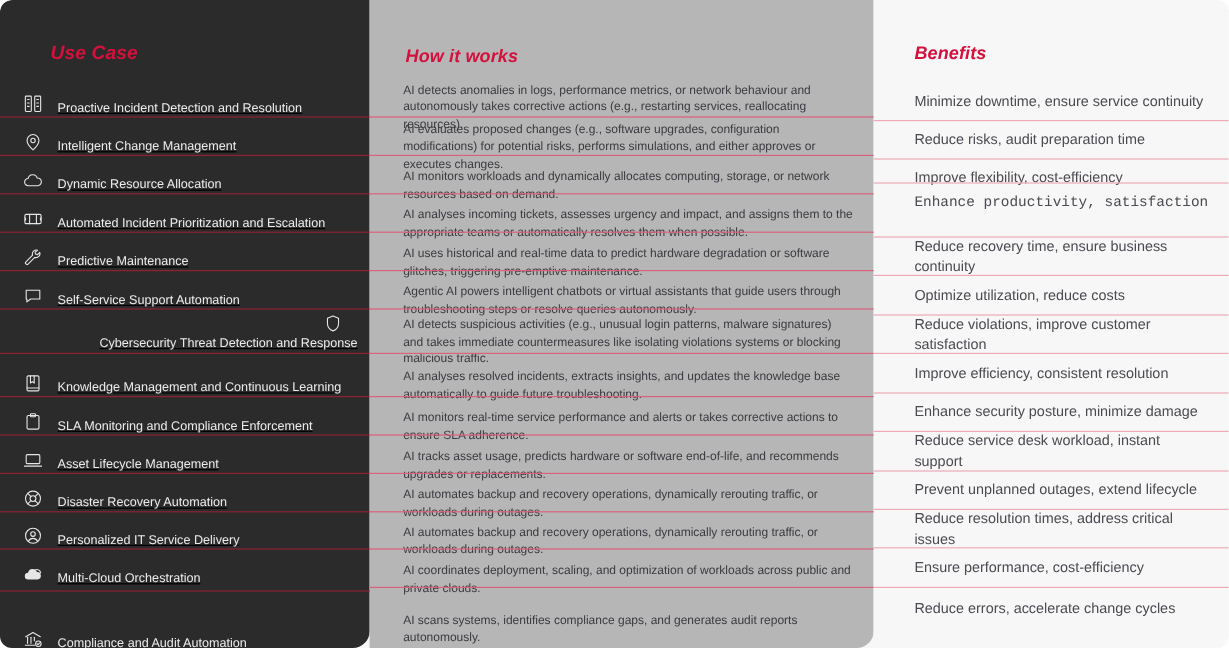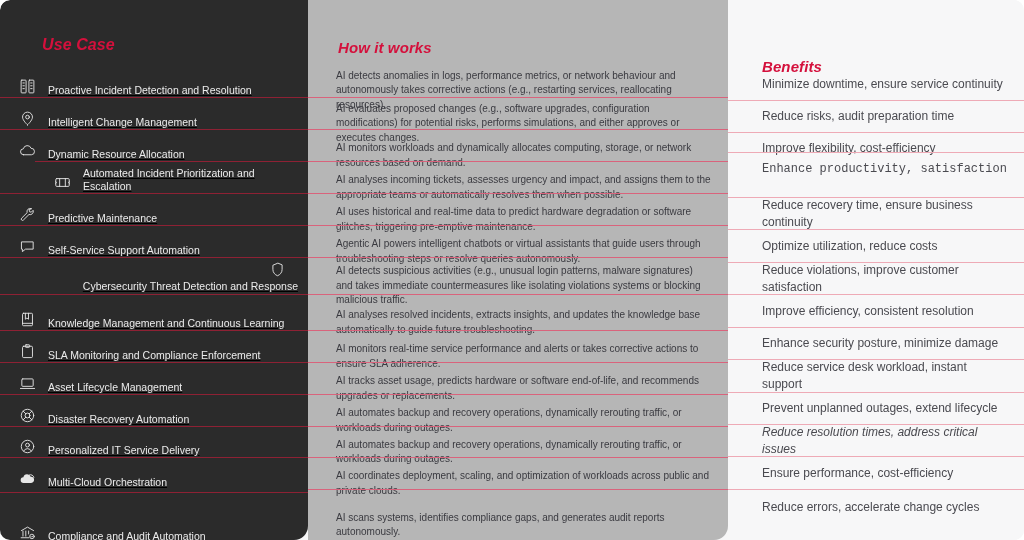--- a/index.html
+++ b/index.html
@@ -47,21 +47,21 @@
   .col-header {
     position: absolute;
     font-style: italic;
     font-weight: bold;
     color: #d4103c;
     letter-spacing: 0.1px;
     white-space: nowrap;
   }
   #header-usecase  { left: 42px;  top: 36px; font-size: 16px; }
   #header-howitworks { left: 338px; top: 39px; font-size: 15px; }
-  #header-benefits { left: 762px; top: 36px; font-size: 15px; margin-top: 22px; }
+  #header-benefits { left: 762px; top: 36px; font-size: 15px; }
 
   
   #rows-left, #rows-mid, #rows-right {
     position: absolute;
     top: 0;
   }
   #rows-left  { left: 0;    width: 308px; }
   #rows-mid   { left: 308px; width: 420px; }
   #rows-right { left: 728px; width: 296px; }
 
@@ -169,21 +169,21 @@
         <span class="uc-label">Intelligent Change Management</span>
       </div>
       <div class="row row-left" style="top: 129px; height: 32px;">
         <span class="uc-icon">
           <svg width="17" height="17" viewBox="0 0 24 24" fill="none" stroke="currentColor" stroke-width="1.3" stroke-linecap="round" stroke-linejoin="round">
             <path d="M6.5 18a4.2 4.2 0 0 1-.3-8.4A5.6 5.6 0 0 1 17 8.9a3.9 3.9 0 0 1 .6 9.1H6.5z"></path>
           </svg>
         </span>
         <span class="uc-label">Dynamic Resource Allocation</span>
       </div>
-      <div class="row row-left" style="top: 161px; height: 32px; margin-left: 35px;">
+      <div class="row row-left" style="top: 161px; height: 32px;">
         <span class="uc-icon">
           <svg width="17" height="17" viewBox="0 0 24 24" fill="none" stroke="currentColor" stroke-width="1.3" stroke-linecap="round" stroke-linejoin="round">
             <rect x="2.5" y="6.5" width="19" height="11" rx="1.4"></rect>
             <path d="M8 6.5v11"></path>
             <path d="M16 6.5v11"></path>
             <path d="M2.5 10.6a1.6 1.6 0 0 1 0 2.8"></path>
             <path d="M21.5 10.6a1.6 1.6 0 0 0 0 2.8"></path>
           </svg>
         </span>
         <span class="uc-label">Automated Incident Prioritization and Escalation</span>
@@ -358,21 +358,21 @@
       </div>
       <div class="row row-right" style="top: 327px; height: 32px;">
         <span class="bn-text">Enhance security posture, minimize damage</span>
       </div>
       <div class="row row-right" style="top: 359px; height: 33px;">
         <span class="bn-text">Reduce service desk workload, instant support</span>
       </div>
       <div class="row row-right" style="top: 392px; height: 32px;">
         <span class="bn-text">Prevent unplanned outages, extend lifecycle</span>
       </div>
-      <div class="row row-right" style="top: 424px; height: 32px; font-style: italic;">
+      <div class="row row-right" style="top: 424px; height: 32px;">
         <span class="bn-text">Reduce resolution times, address critical issues</span>
       </div>
       <div class="row row-right" style="top: 456px; height: 33px; align-items: center;">
         <span class="bn-text">Ensure performance, cost-efficiency</span>
       </div>
       <div class="row row-right" style="top: 489px; height: 36px;">
         <span class="bn-text">Reduce errors, accelerate change cycles</span>
       </div>
     </div>
 

